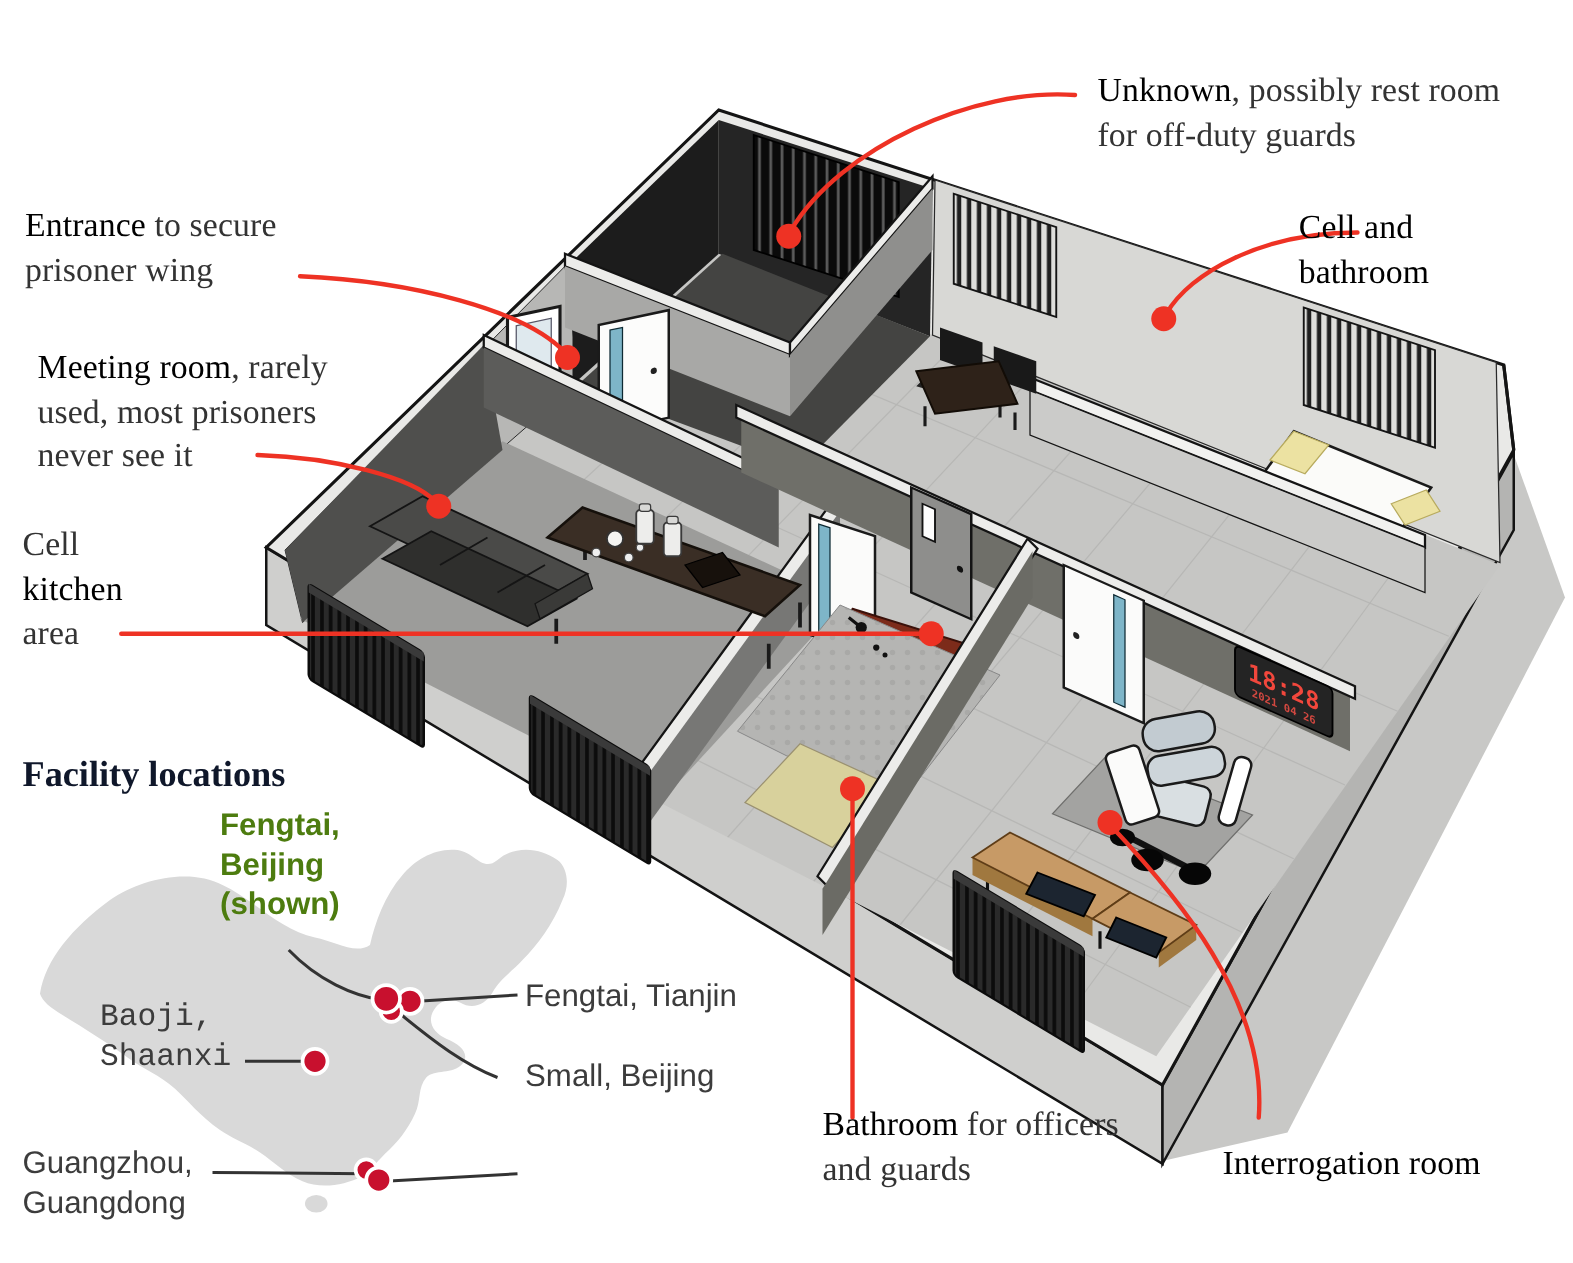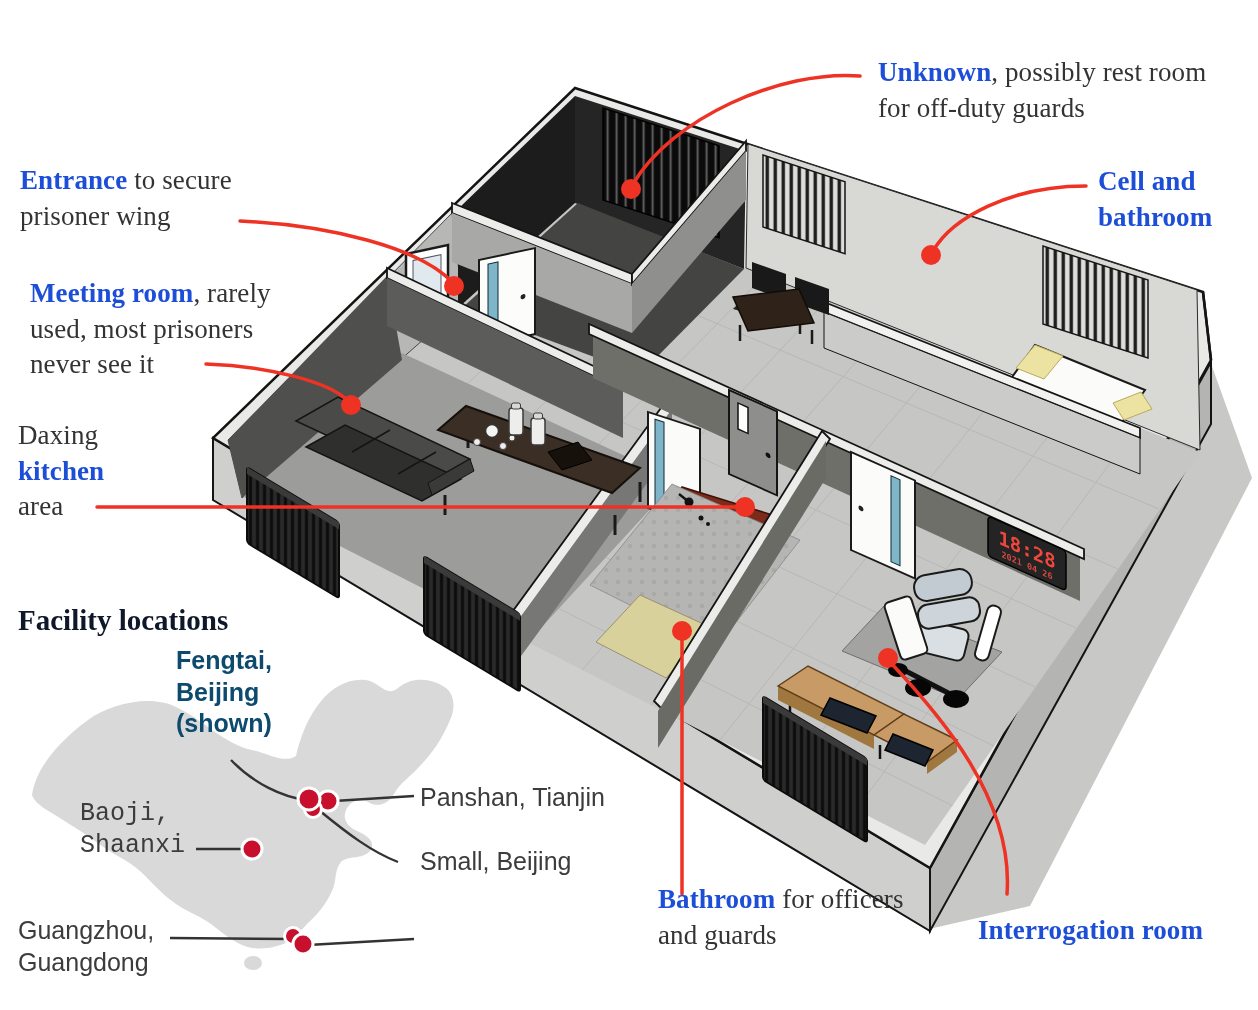--- a/index.html
+++ b/index.html
@@ -1,22 +1,22 @@
 <!DOCTYPE html>
 <html><head>
 <meta charset="utf-8">
 <style>
   html,body{margin:0;padding:0;background:#ffffff;}
   .stage{position:relative;width:1258px;height:1010px;background:#ffffff;overflow:hidden;}
   .stage svg{position:absolute;left:0;top:0;}
   .ann{position:absolute;font-family:"Liberation Serif","DejaVu Serif",serif;font-size:27px;line-height:1.32;color:#333333;letter-spacing:.1px;}
-  .ann b{font-weight:700;color:#1d4ed8;}
+  .ann b{font-weight:400;color:#000000;}
   .title{position:absolute;font-family:"Liberation Serif","DejaVu Serif",serif;font-weight:700;font-size:29px;color:#0f172a;}
   .mlabel{position:absolute;font-family:"Liberation Sans","DejaVu Sans",sans-serif;font-size:25px;line-height:1.26;color:#3c3c3c;}
-  .mlabel.bold{font-weight:700;color:#0c4a6e;}
+  .mlabel.bold{font-weight:700;color:#4d7c0f;}
   .ledtime{font-family:"DejaVu Sans Mono","Liberation Mono",monospace;font-weight:bold;}
 </style>
 </head>
 <body>
 
 <div class="stage">
 
 <svg width="1258" height="1010" viewBox="0 0 1258 1010">
   <defs>
     <pattern id="dots" width="12" height="12" patternUnits="userSpaceOnUse">
@@ -286,41 +286,41 @@
       <circle cx="252" cy="849" r="10"></circle>
       <circle cx="293" cy="936" r="8.5"></circle>
       <circle cx="303" cy="944" r="10"></circle>
     </g>
   </g>
 </svg>
 
 <div class="ann" style="left:878px;top:55px;width:335px;">
   <b>Unknown</b><span>, possibly rest room for off-duty guards</span>
 </div>
-<div class="ann" style="left:1098px;top:164px;width:150px;">
+<div class="ann" style="left:1039px;top:164px;width:150px;">
   <b>Cell and bathroom</b><span></span>
 </div>
 <div class="ann" style="left:20px;top:163px;width:250px;">
   <b>Entrance</b><span> to secure prisoner wing</span>
 </div>
 <div class="ann" style="left:30px;top:276px;width:290px;">
   <b>Meeting room</b><span>, rarely used, most prisoners never see it</span>
 </div>
 <div class="ann" style="left:18px;top:418px;">
-  <span>Daxing</span><br>
+  <span>Cell</span><br>
   <b>kitchen</b><br>
   <span>area</span>
 </div>
 <div class="ann" style="left:658px;top:882px;width:256px;">
   <b>Bathroom</b><span> for officers and guards</span>
 </div>
 <div class="ann" style="left:978px;top:913px;width:230px;">
   <b>Interrogation room</b><span></span>
 </div>
 
 <div class="title" style="left:18px;top:604px;">Facility locations</div>
 <div class="mlabel bold" style="left:176px;top:645px;width:135px;">Fengtai, Beijing (shown)</div>
-<div class="mlabel" style="left:420px;top:782px;width:240px;">Panshan, Tianjin</div>
+<div class="mlabel" style="left:420px;top:782px;width:240px;">Fengtai, Tianjin</div>
 <div class="mlabel" style="left:420px;top:846px;width:240px;">Small, Beijing</div>
 <div class="mlabel" style="left:80px;top:798px;width:120px;font-family:Liberation Mono, monospace;">Baoji, Shaanxi</div>
 <div class="mlabel" style="left:18px;top:915px;width:190px;">Guangzhou, Guangdong</div>
 
 </div>
 
 </body></html>

